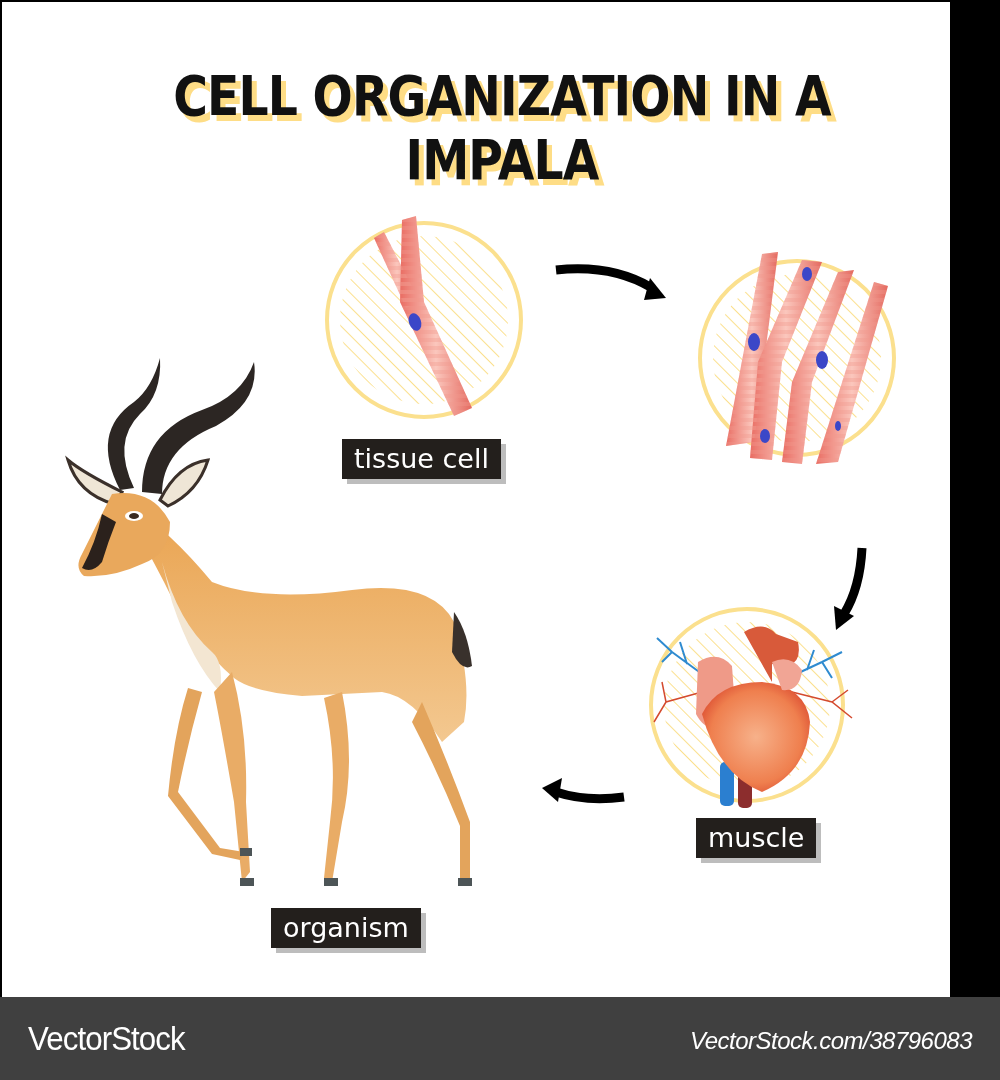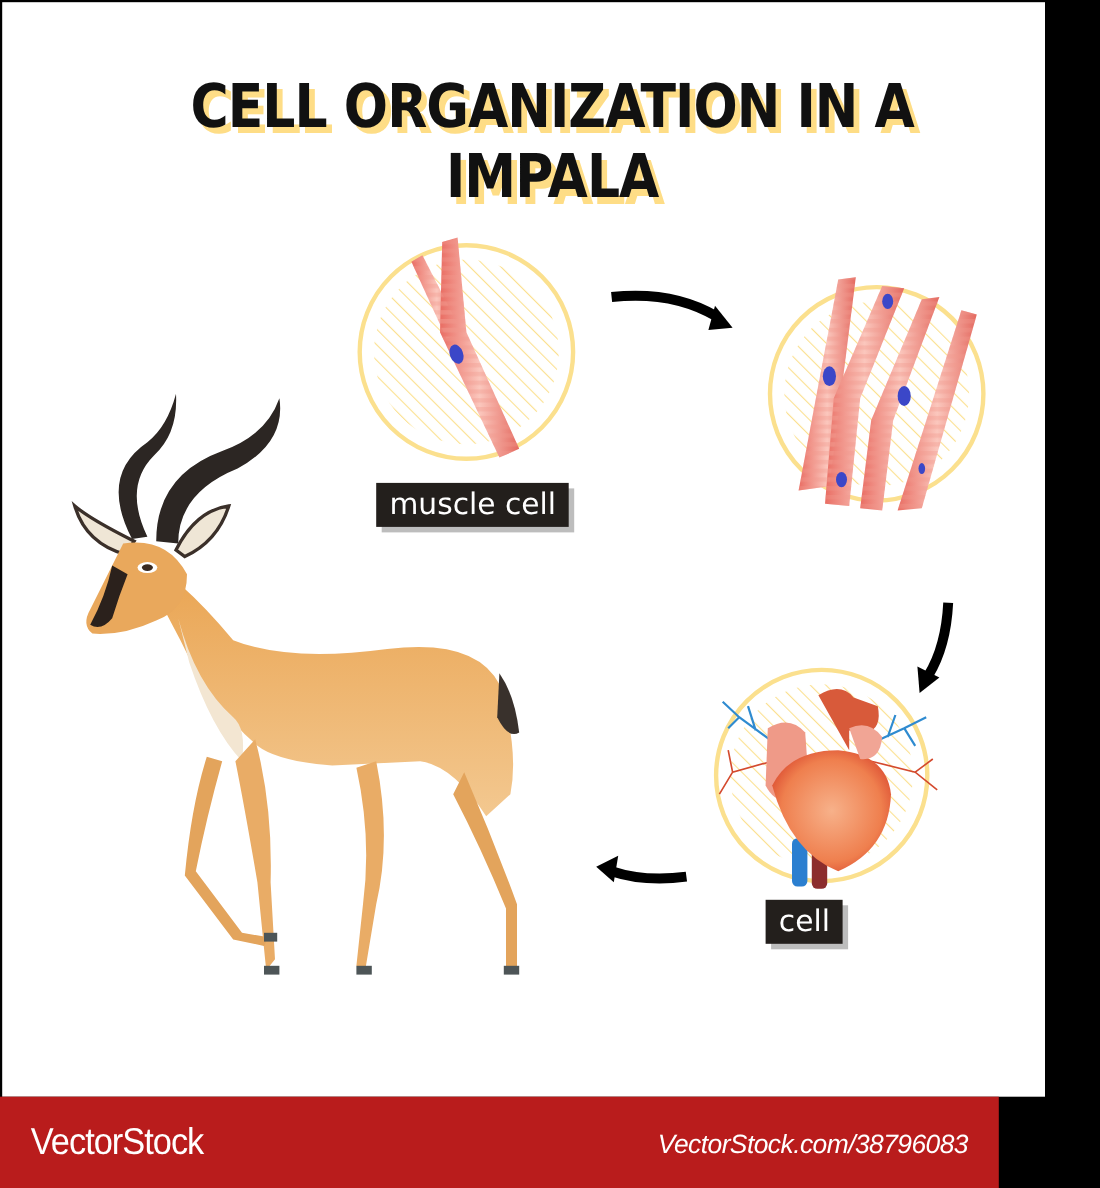--- a/index.html
+++ b/index.html
@@ -1,21 +1,21 @@
 <!DOCTYPE html>
 <html><head>
 <meta charset="utf-8">
 <style>
   html,body{margin:0;padding:0;}
   body{width:1000px;height:1080px;background:#000;position:relative;overflow:hidden;font-family:"DejaVu Sans",sans-serif;}
   .canvas{position:absolute;left:2px;top:2px;width:948px;height:995px;background:#fff;overflow:hidden;}
   .title{position:absolute;left:0;top:62px;width:1000px;text-align:center;font-family:"DejaVu Sans",sans-serif;font-weight:bold;font-size:55px;letter-spacing:-1px;color:#111;text-shadow:6px 6px 0 #fedd86;transform:scaleX(0.86);transform-origin:50% 50%;}
   .label{position:absolute;background:#231f1c;color:#fff;font-family:"DejaVu Sans",sans-serif;font-size:27px;line-height:40px;height:40px;padding:0 12px;box-shadow:5px 5px 0 #bdbdbd;white-space:nowrap;}
   .art{position:absolute;left:0;top:0;}
-  .footer{position:absolute;left:0;top:997px;width:884px;height:83px;background:#b91c1c;padding-left:24px;}
+  .footer{position:absolute;left:0;top:997px;width:1000px;height:83px;background:#404040;}
   .brand{position:absolute;left:28px;top:22px;color:#fff;font-family:"Liberation Sans",sans-serif;font-size:34px;letter-spacing:-1px;transform:scaleX(0.92);transform-origin:0 50%;}
   .stockid{position:absolute;right:28px;top:30px;color:#fff;font-family:"Liberation Sans",sans-serif;font-size:24px;letter-spacing:-0.5px;font-style:italic;}
 </style>
 </head>
 <body>
 
 <div class="canvas">
 
   <div class="title">CELL ORGANIZATION IN A IMPALA</div>
 
@@ -132,20 +132,21 @@
       <path d="M340 690 Q354 760 340 820 L330 880 L322 876 L328 820 Q336 760 322 696 Z" fill="#e9ac66"></path>
       <path d="M420 700 Q446 760 468 820 L468 880 L458 880 L458 824 Q436 770 410 720 Z" fill="#e3a45c"></path>
 
       <rect x="238" y="876" width="14" height="8" fill="#4d5557"></rect>
       <rect x="322" y="876" width="14" height="8" fill="#4d5557"></rect>
       <rect x="456" y="876" width="14" height="8" fill="#4d5557"></rect>
       <rect x="238" y="846" width="12" height="8" fill="#4d5557"></rect>
     </g>
   </svg>
 
-  <div class="label" style="left:340px;top:437px;">muscle cell</div>
-  <div class="label" style="left:694px;top:816px;">cell</div>
+  <div class="label" style="left:340px;top:437px;">tissue cell</div>
+  <div class="label" style="left:694px;top:816px;">muscle</div>
+  <div class="label" style="left:269px;top:906px;">organism</div>
 </div>
 
 <div class="footer">
   <div class="brand">VectorStock</div>
   <div class="stockid">VectorStock.com/38796083</div>
 </div>
 
 </body></html>

